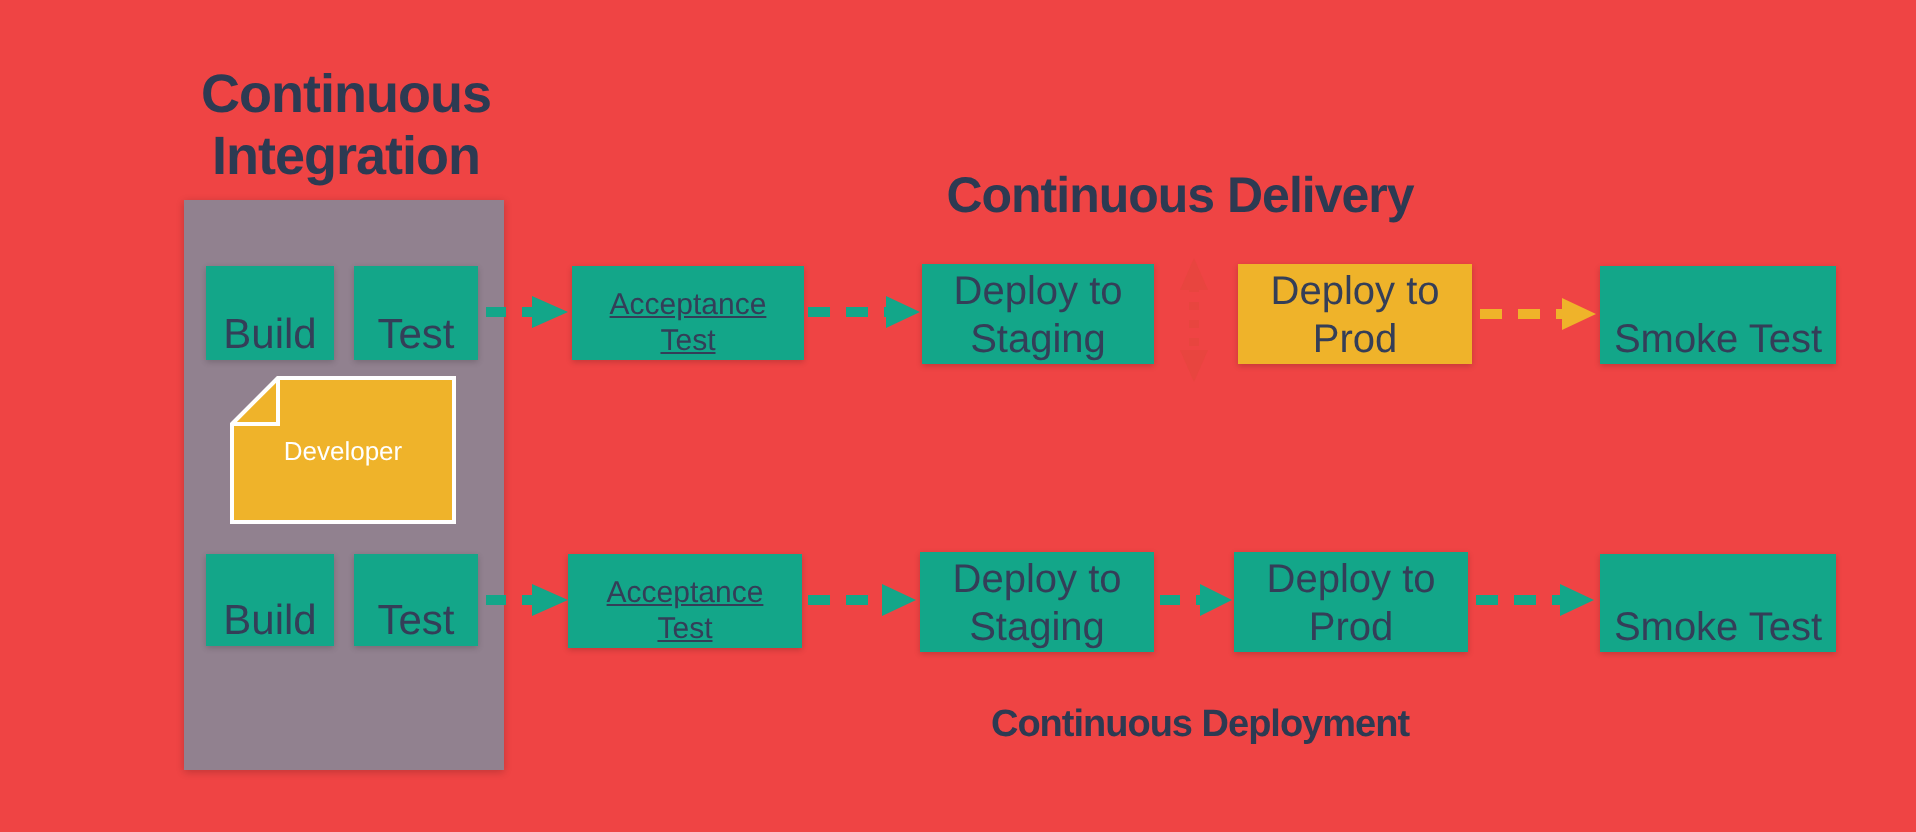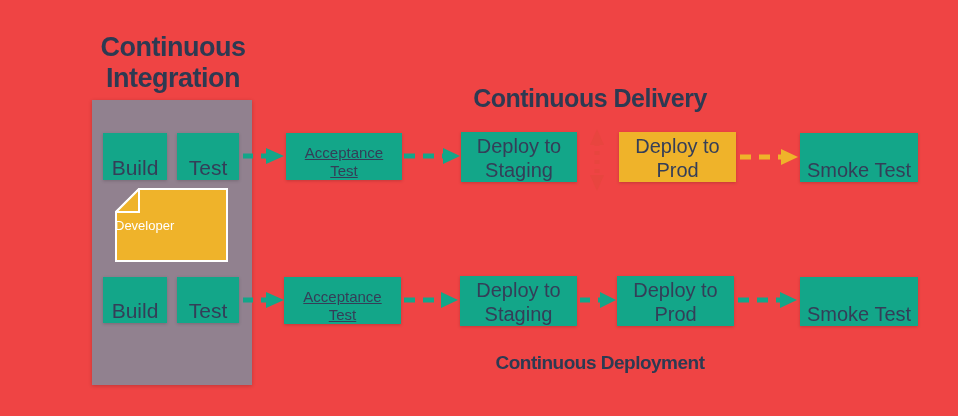--- a/index.html
+++ b/index.html
@@ -49,21 +49,21 @@
     position: absolute;
     left: 115px; top: 188px; width: 113px; height: 74px;
   }
   .note svg { position: absolute; left: 0; top: 0; }
   .note-text {
     position: absolute;
     left: 0; top: 30px; width: 113px;
     color: #ffffff;
     font-size: 13px;
     line-height: 16px;
-    text-align: left;
+    text-align: center;
   }
   .arrow-layer {
     position: absolute;
     left: 0; top: 0; width: 958px; height: 416px;
     pointer-events: none;
   }
 </style>
 </head>
 <body>
 

